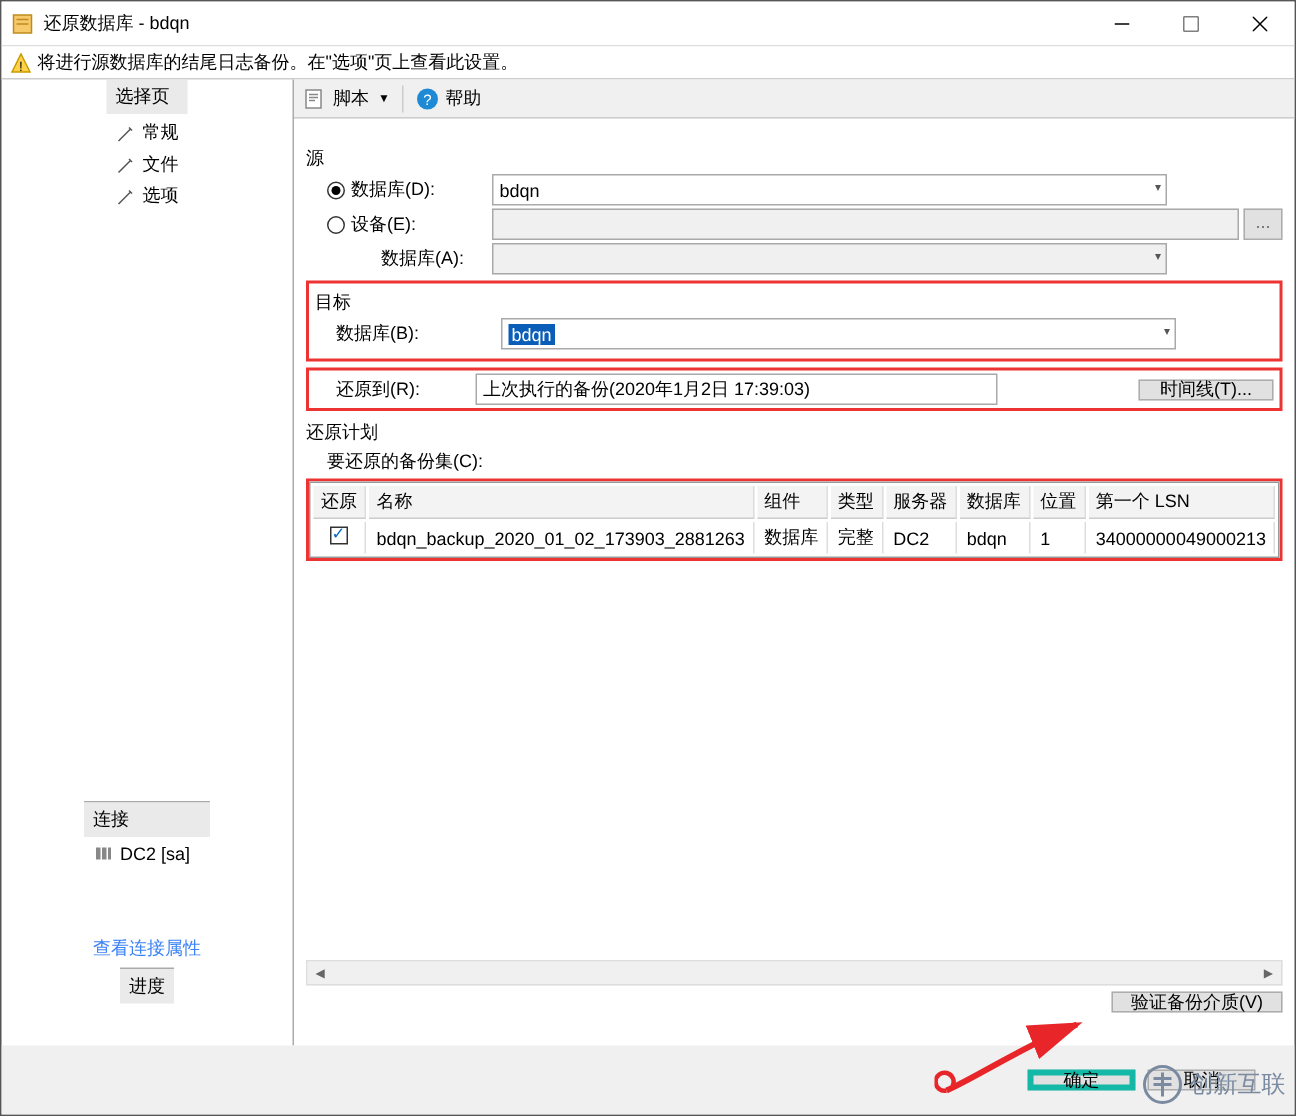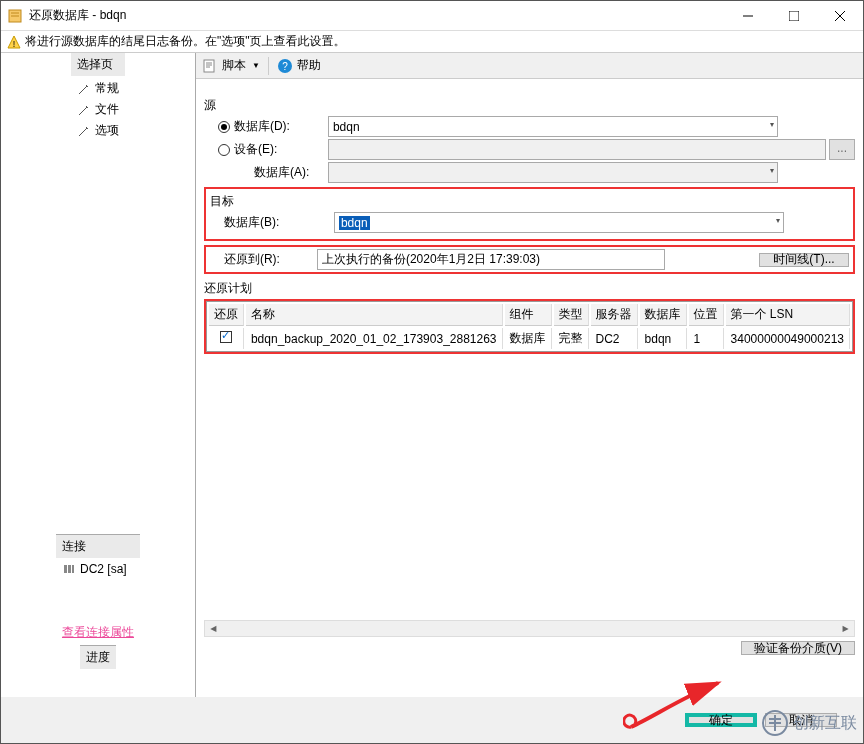--- a/index.html
+++ b/index.html
@@ -11,21 +11,21 @@
 .warning-bar { height: 22px; background: #fff; display: flex; align-items: center; padding-left: 6px; border-bottom: 1px solid #ccc; }
 .warning-bar .w-icon { width: 14px; height: 14px; margin-right: 4px; }
 .main { display: flex; height: 644px; }
 .sidebar { width: 203px; border-right: 1px solid #aaa; display: flex; flex-direction: column; align-items: center; }
 .side-section { border-top: 1px solid #aaa; }
 .side-section:first-child { border-top: none; }
 .side-header { background: #eaeaea; padding: 3px 6px; font-weight: normal; }
 .side-body { padding: 2px 0; }
 .side-item { display: flex; align-items: center; padding: 2px 6px; }
 .side-item .p-icon { width: 14px; height: 14px; margin-right: 4px; }
-.link { color: #ec4899; text-decoration: underline; padding: 2px 6px; display: inline-block; }
+.link { color: #3b82f6; padding: 2px 6px; display: inline-block; }
 .content { flex: 1; display: flex; flex-direction: column; }
 .toolbar { height: 26px; background: #f0f0f0; border-bottom: 1px solid #ccc; display: flex; align-items: center; padding: 0 6px; gap: 4px; }
 .toolbar .t-icon { width: 16px; height: 16px; }
 .toolbar .sep { width: 1px; height: 18px; background: #ccc; margin: 0 4px; }
 .toolbar .drop { font-size: 8px; margin-left: 2px; }
 .form-area { flex: 1; position: relative; padding: 4px 8px 4px 8px; overflow: hidden; }
 .groupbox { margin-bottom: 4px; }
 .groupbox .legend { padding: 2px 0; }
 .groupbox .gb-body { padding-left: 14px; }
 .row { display: flex; align-items: center; margin-bottom: 2px; }
@@ -215,20 +215,21 @@
           </div>
         <div style="flex:1"></div>
         <div class="btn" style="min-width:90px;">
             <span>时间线(T)...</span>
           </div>
       </div>
 
       <div class="groupbox">
         <div class="legend">还原计划</div>
         <div class="gb-body">
+          <div style="margin-bottom:3px;">要还原的备份集(C):</div>
 
           <div class="highlight-box" style="padding:0; margin-left:-14px;">
           <table class="table">
             <thead>
               <tr>
                 <th style="width:36px;">还原</th>
                 <th style="width:252px;">名称</th>
                 <th>组件</th>
                 <th>类型</th>
                 <th>服务器</th>

